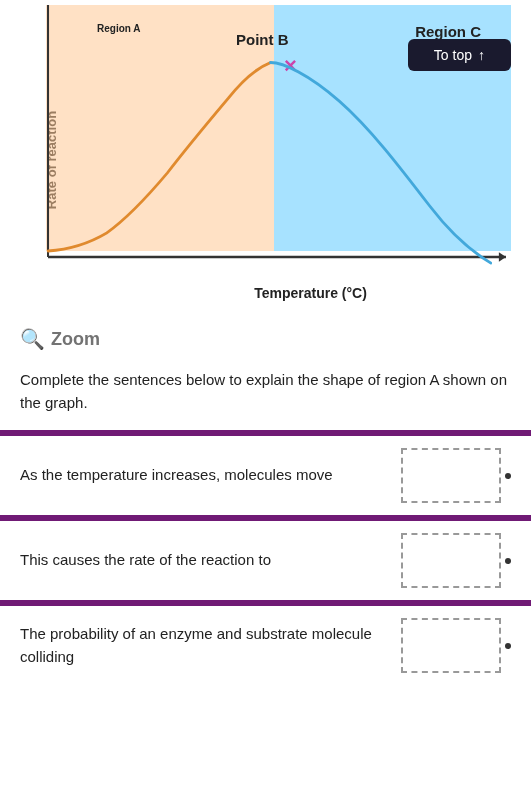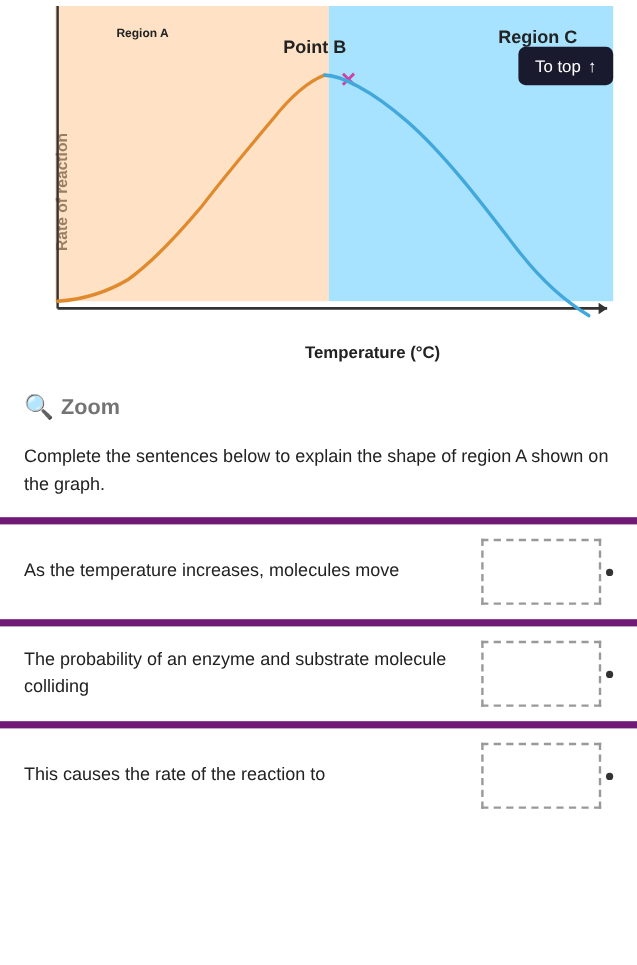--- a/index.html
+++ b/index.html
@@ -9,21 +9,21 @@
       background: #fff;
       color: #222;
     }
 
     .to-top-btn {
       position: absolute;
       top: 34px;
       right: 20px;
       background: #1a1a2e;
       color: #fff;
-      padding: 8px 14px;
+      padding: 8px 26px;
       border-radius: 6px;
       font-size: 14px;
       display: flex;
       align-items: center;
       gap: 6px;
       cursor: pointer;
       z-index: 10;
     }
 
     .to-top-arrow {
@@ -152,24 +152,24 @@
 
 <div>
 
   <div class="qa-item">
     <div class="qa-text">As the temperature increases, molecules move</div>
     <div class="answer-box"></div>
     <div class="dot-indicator"></div>
   </div>
 
   <div class="qa-item">
-    <div class="qa-text">The probability of an enzyme and substrate molecule colliding</div>
+    <div class="qa-text">This causes the rate of the reaction to</div>
     <div class="answer-box"></div>
     <div class="dot-indicator"></div>
   </div>
 
   <div class="qa-item">
-    <div class="qa-text">This causes the rate of the reaction to</div>
+    <div class="qa-text">The probability of an enzyme and substrate molecule colliding</div>
     <div class="answer-box"></div>
     <div class="dot-indicator"></div>
   </div>
 
 </div>
 
 </body></html>

